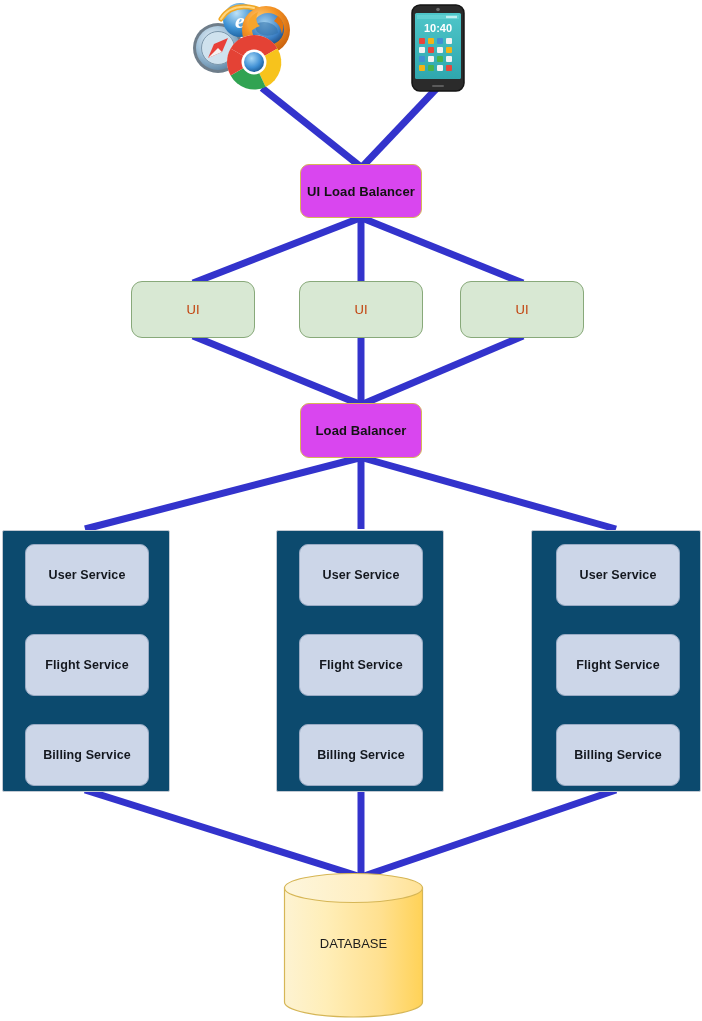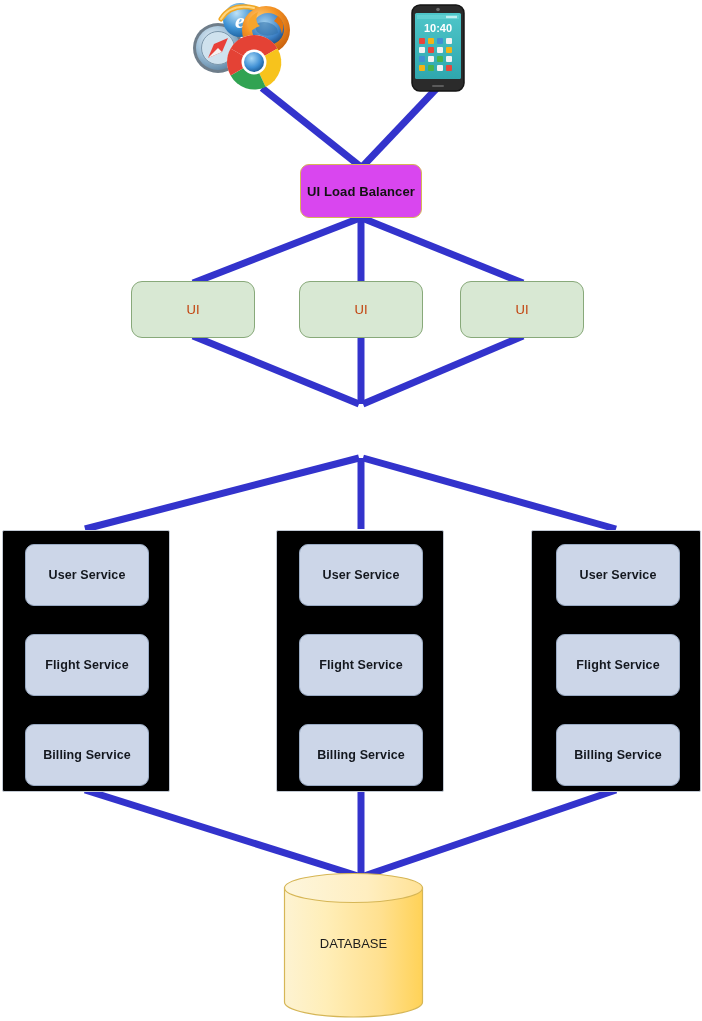--- a/index.html
+++ b/index.html
@@ -51,21 +51,21 @@
     background: #d8e8d3;
     border: 1.2px solid #88a97a;
     border-radius: 11px;
     color: #c2410c;
     font-size: 13px;
     font-weight: normal;
   }
 
   
   .host {
-    background: #000000;
+    background: #0c4a6e;
     border: 1px solid #c2c9d3;
     border-radius: 2px;
     display: block;
   }
 
   
   .svc {
     position: absolute;
     box-sizing: border-box;
     background: #ccd6e8;
@@ -245,20 +245,23 @@
   <div class="node ui-node" style="left:131px; top:281px; width:124px; height:57px;">
     <span>UI</span>
   </div>
   <div class="node ui-node" style="left:299px; top:281px; width:124px; height:57px;">
     <span>UI</span>
   </div>
   <div class="node ui-node" style="left:460px; top:281px; width:124px; height:57px;">
     <span>UI</span>
   </div>
 
+  <div class="node lb" style="left:300px; top:403px; width:122px; height:55px;">
+    <span>Load Balancer</span>
+  </div>
 
   <div class="node host" style="left:2px; top:530px; width:168px; height:262px;">
     <div class="svc" style="left:22px; top:13px; width:124px; height:62px;">
       <span>User Service</span>
     </div>
     <div class="svc" style="left:22px; top:103px; width:124px; height:62px;">
       <span>Flight Service</span>
     </div>
     <div class="svc" style="left:22px; top:193px; width:124px; height:62px;">
       <span>Billing Service</span>

